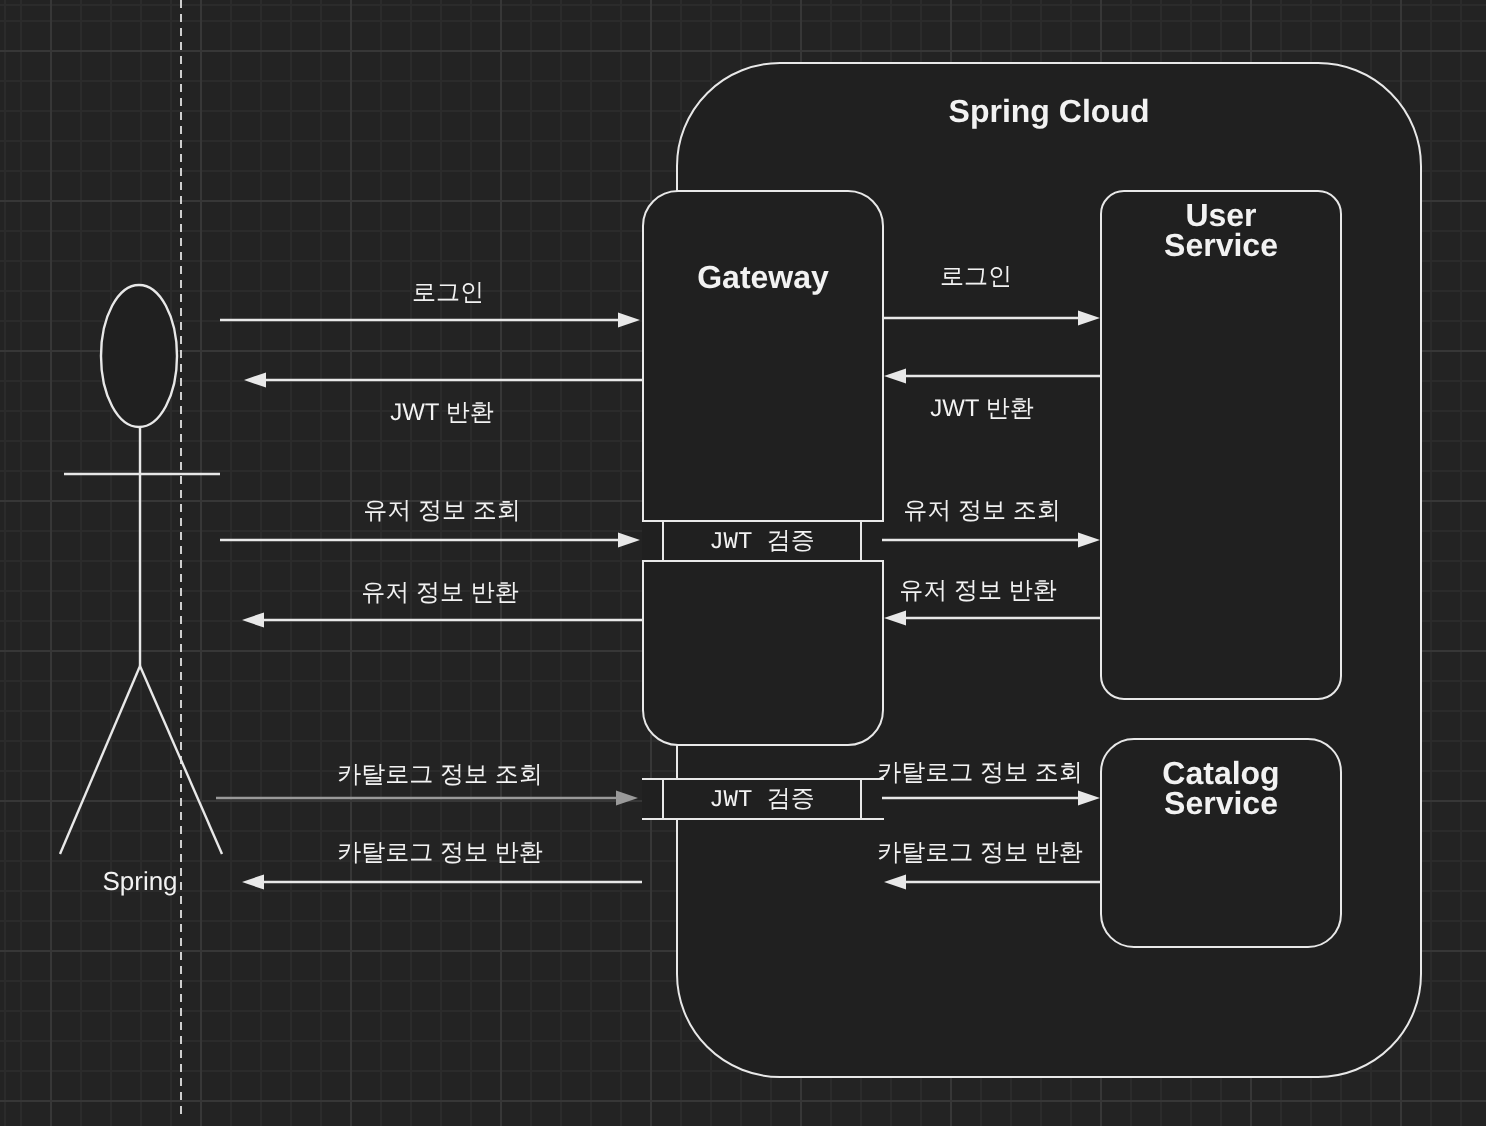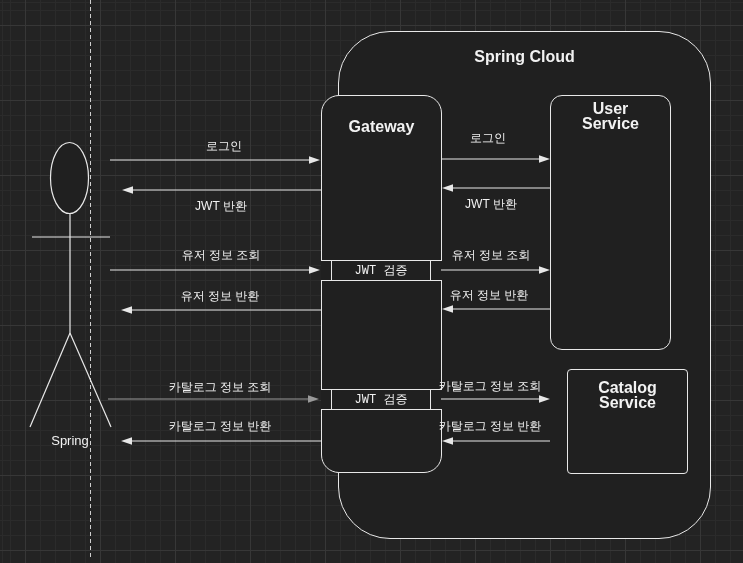--- a/index.html
+++ b/index.html
@@ -28,23 +28,23 @@
     position:absolute;box-sizing:border-box;
     border:1px solid var(--stroke);
     background:var(--box_fill);
     text-align:center;
   }
   .box-title{
     font-weight:bold;font-size:16px;line-height:15px;
     white-space:pre-line;color:var(--text);
   }
   .sc{left:338px;top:31px;width:373px;height:508px;border-radius:52px;padding-top:17px;}
-  .gw{left:321px;top:95px;width:121px;height:378px;border-radius:18px;padding-top:23px;text-align:center;}
+  .gw{left:321px;top:95px;width:121px;height:278px;border-radius:18px;padding-top:36px;text-align:center;}
   .us{left:550px;top:95px;width:121px;height:255px;border-radius:12px;padding-top:5px;}
-  .cs{left:550px;top:369px;width:121px;height:105px;border-radius:4px;padding-top:10px;margin-left:17px;}
+  .cs{left:550px;top:369px;width:121px;height:105px;border-radius:17px;padding-top:10px;}
   .jwt-band{
     position:absolute;box-sizing:border-box;left:321px;width:121px;height:21px;
     background:var(--box_fill);
     border-top:1px solid var(--stroke);border-bottom:1px solid var(--stroke);
   }
   .jwt-band.b1{top:260px;}
   .jwt-band.b2{top:389px;}
   .jwt-band-inner{
     position:absolute;left:10px;right:11px;top:0;bottom:0;
     border-left:1px solid var(--stroke);border-right:1px solid var(--stroke);

